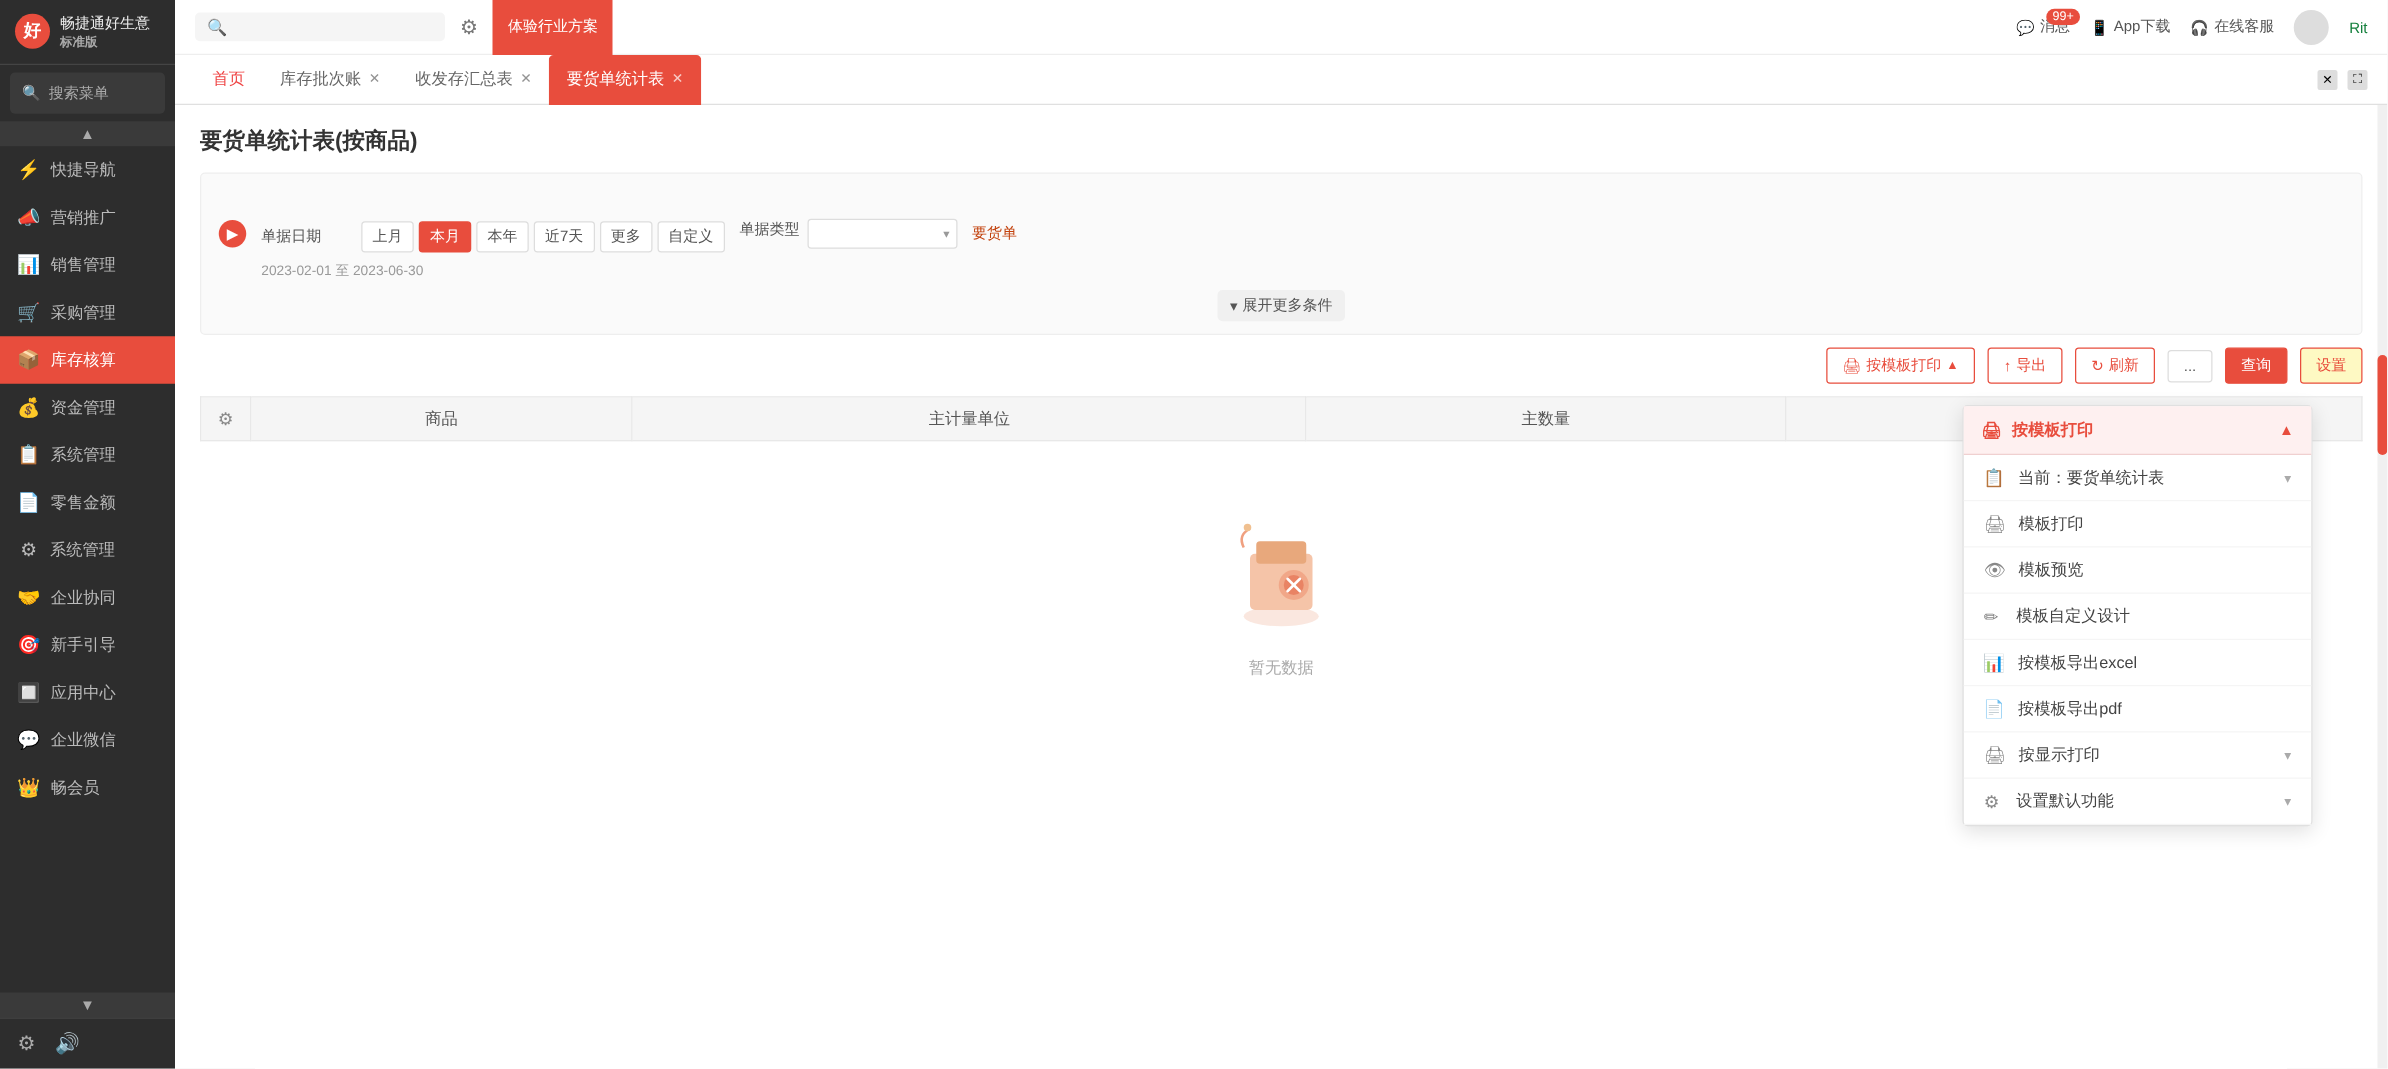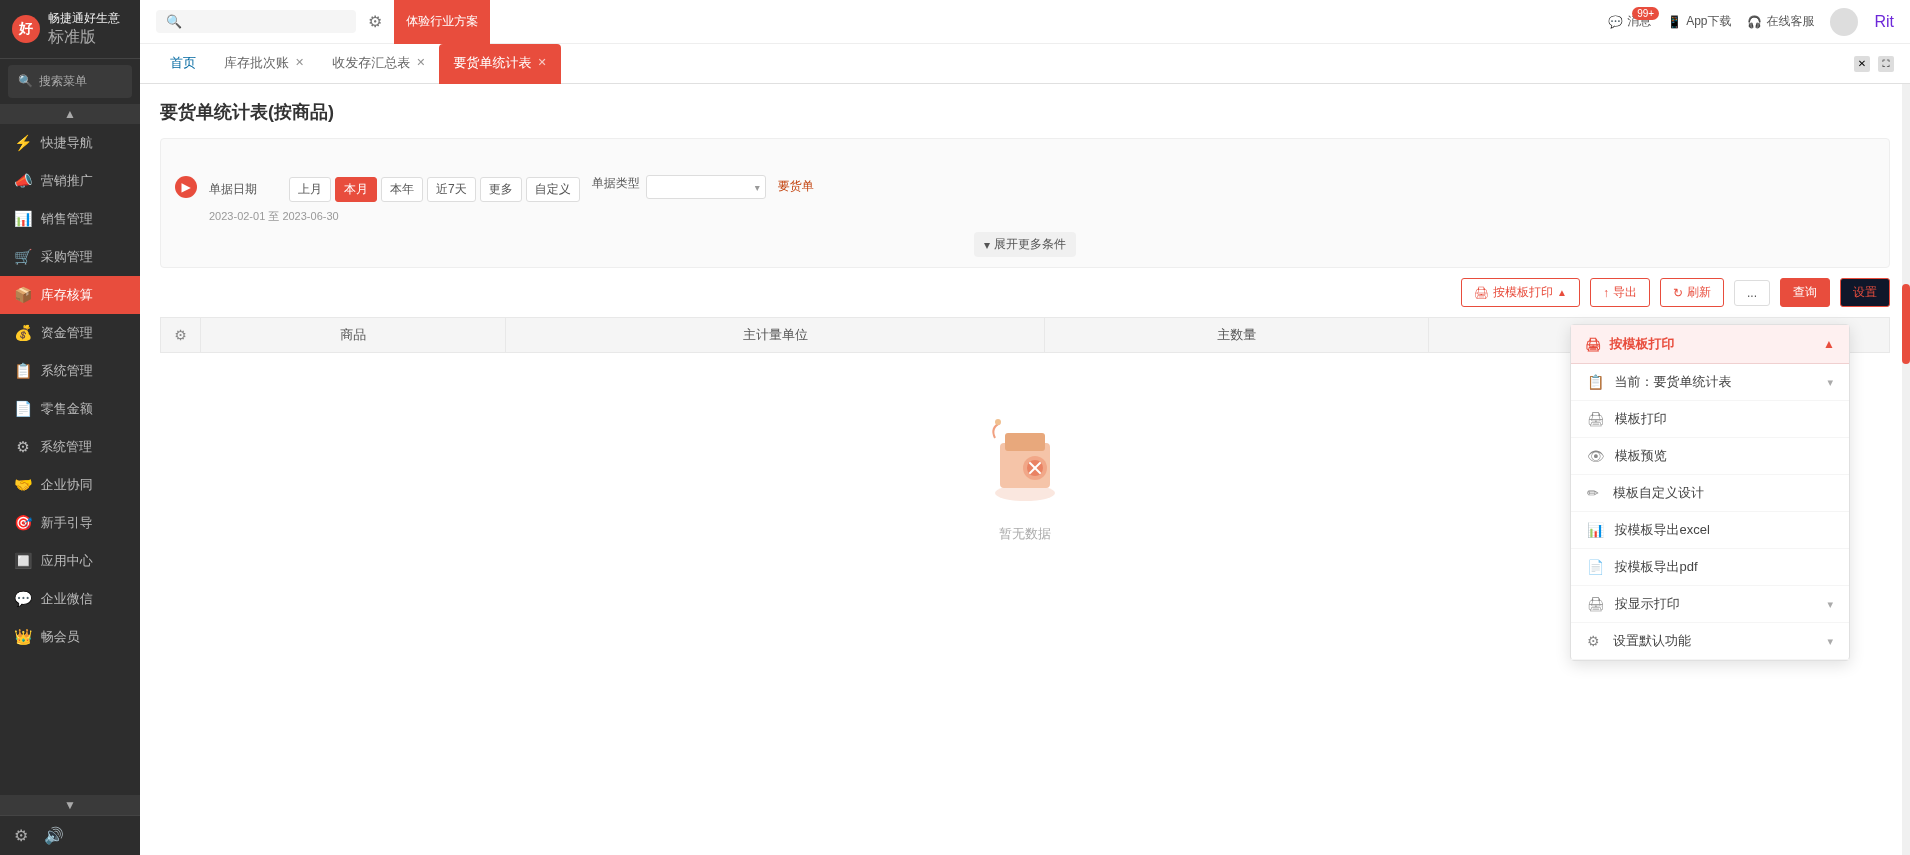--- a/index.html
+++ b/index.html
@@ -28,21 +28,21 @@
       background: #e84d3d;
       border-radius: 50%;
       display: flex;
       align-items: center;
       justify-content: center;
       color: white;
       font-weight: bold;
       font-size: 14px;
     }
     .logo-text { font-size: 12px; color: #eee; line-height: 1.4; }
-    .logo-badge { font-size: 16px; color: #aaa; }
+    .logo-badge { font-size: 10px; color: #aaa; font-weight: bold; }
 
     .sidebar-search {
       padding: 8px 10px;
       display: flex;
       align-items: center;
       gap: 6px;
       background: #3a3a3a;
       margin: 6px 8px;
       border-radius: 4px;
       cursor: pointer;
@@ -149,21 +149,21 @@
       top: -6px;
       right: -8px;
     }
     .gear-icon { font-size: 16px; color: #777; cursor: pointer; }
     .topbar-avatar {
       width: 28px;
       height: 28px;
       background: #ddd;
       border-radius: 50%;
     }
-    .topbar-username { font-size: 16px; color: #6d28d9; }
+    .topbar-username { font-size: 12px; color: #15803d; }
 
     
     .tabbar {
       background: white;
       border-bottom: 1px solid #e0e0e0;
       display: flex;
       align-items: center;
       padding: 0 16px;
       height: 40px;
       gap: 0;
@@ -179,21 +179,21 @@
       cursor: pointer;
       border-bottom: 2px solid transparent;
       white-space: nowrap;
     }
     .tab.active {
       color: white;
       background: #e84d3d;
       border-radius: 4px 4px 0 0;
     }
     .tab .close-btn { font-size: 11px; color: inherit; opacity: 0.7; }
-    .tab-home { color: #0369a1; }
+    .tab-home { color: #ef4444; }
     .tab-window-controls { margin-left: auto; display: flex; gap: 8px; }
     .win-btn { width: 16px; height: 16px; background: #ddd; border-radius: 2px; display: flex; align-items: center; justify-content: center; font-size: 10px; cursor: pointer; }
 
     
     .content {
       flex: 1;
       overflow: auto;
       padding: 0;
       background: #f5f5f5;
       position: relative;
@@ -300,21 +300,21 @@
       gap: 4px;
       padding: 5px 12px;
       border: 1px solid #ddd;
       border-radius: 3px;
       font-size: 12px;
       cursor: pointer;
       background: white;
       color: #555;
     }
     .action-btn.primary { background: #e84d3d; color: white; border-color: #e84d3d; }
-    .action-btn.secondary { background: #0f172a; color: #e84d3d; border-color: #e84d3d; }
+    .action-btn.secondary { background: #fef9c3; color: #e84d3d; border-color: #e84d3d; }
 
     
     .data-table {
       width: 100%;
       border-collapse: collapse;
       font-size: 13px;
     }
     .data-table th {
       background: #f5f5f5;
       border: 1px solid #e8e8e8;

